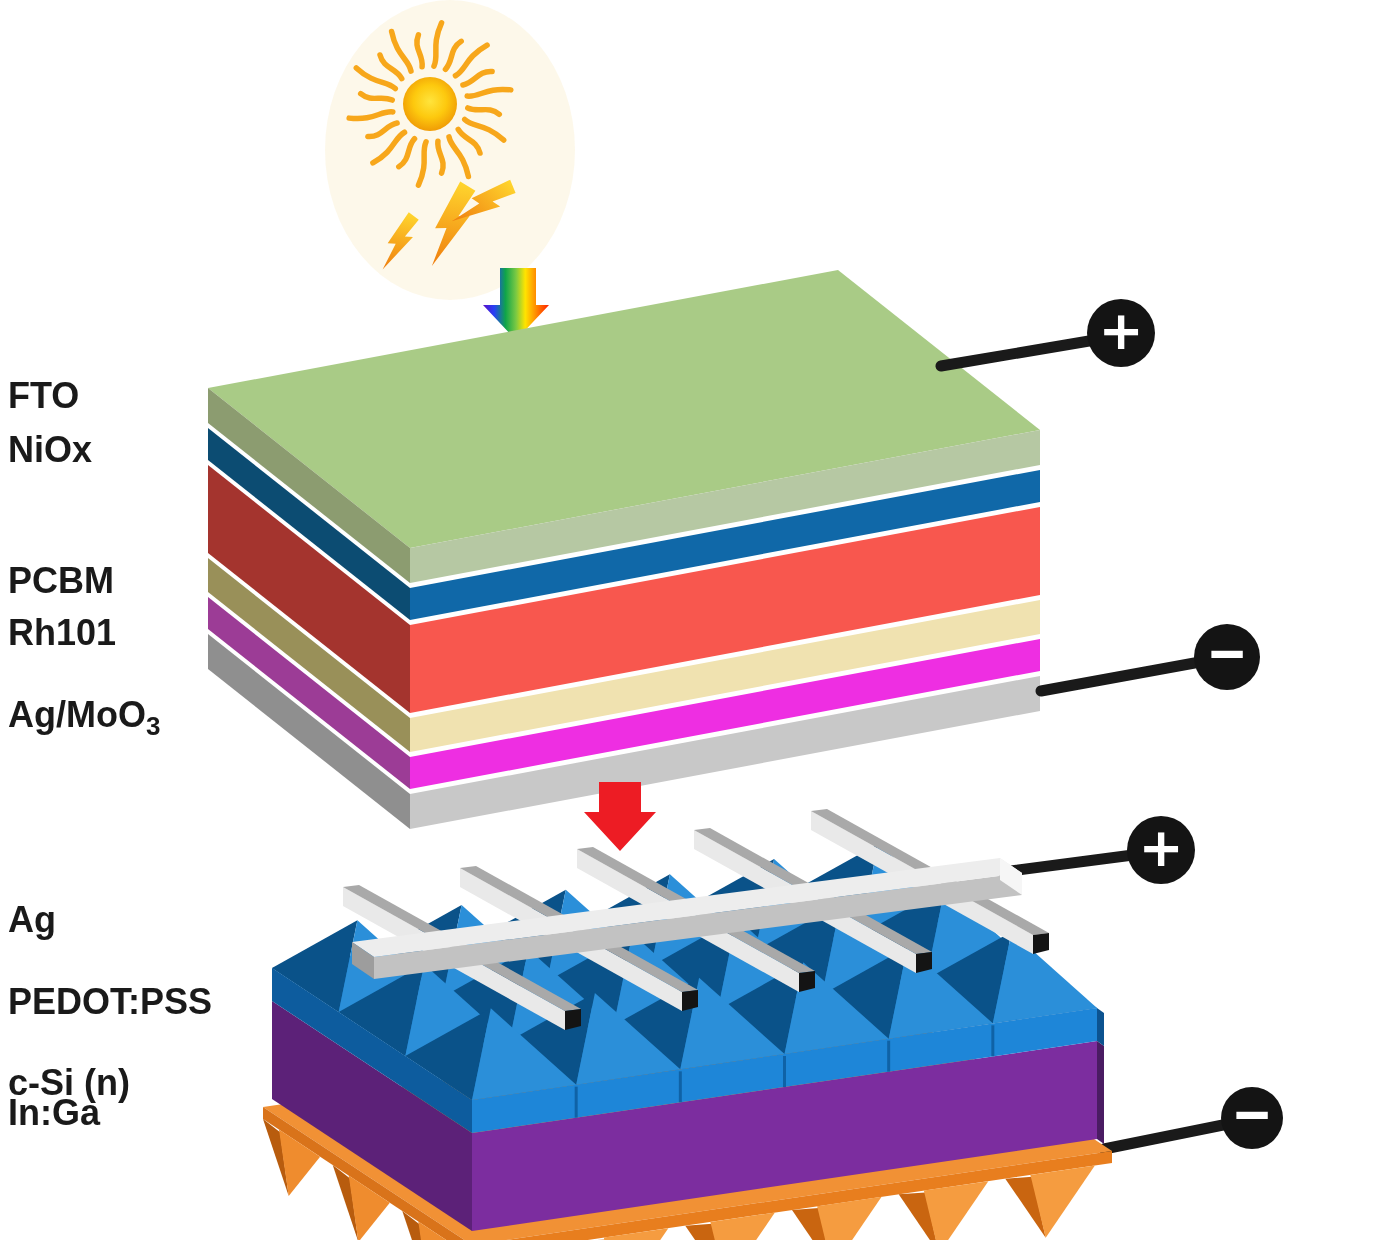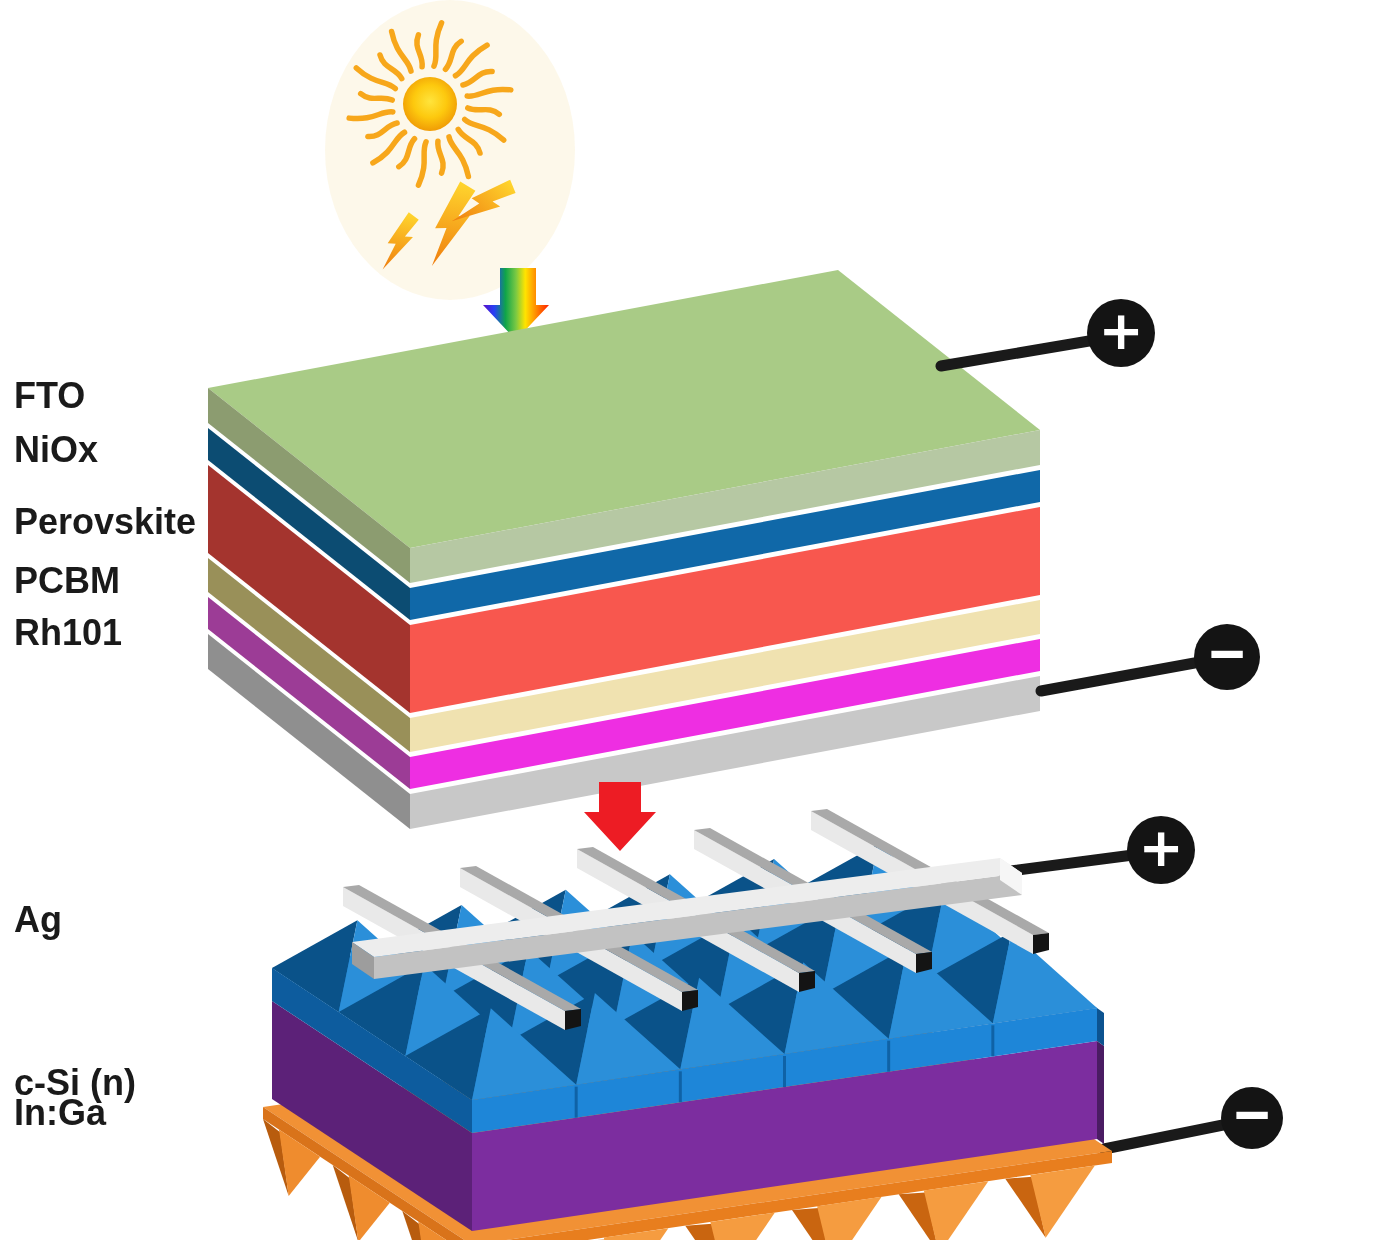--- a/index.html
+++ b/index.html
@@ -1,20 +1,20 @@
 <!DOCTYPE html>
 <html><head>
 <meta charset="utf-8">
 <style>
   html,body{margin:0;padding:0;background:#ffffff;}
   #stage{position:relative;width:1396px;height:1240px;background:#ffffff;overflow:hidden;
          font-family:"Liberation Sans",sans-serif;}
   #scene{position:absolute;left:0;top:0;width:1396px;height:1240px;}
   .lbl{position:absolute;left:8px;font-weight:bold;font-size:36px;color:#1a1a1a;
-       white-space:nowrap;letter-spacing:0px;margin-left:6px;}
+       white-space:nowrap;letter-spacing:0px;}
   .lbl sub{font-size:26px;}
   .electrode{position:absolute;border-radius:50%;display:flex;align-items:center;
              justify-content:center;color:#fff;font-weight:bold;line-height:1;}
   .electrode span{font-family:"DejaVu Sans",sans-serif;font-weight:bold;}
   .plus span{font-size:54px;margin-top:-4px;}
   .minus span{font-size:50px;margin-top:-8px;transform:scaleY(1.25);display:inline-block;}
 </style>
 </head>
 <body>
 
@@ -188,25 +188,26 @@
         <polygon points="1033.0,935.0 1049.0,933.0 1049.0,950.0 1033.0,954.0" fill="#141414"></polygon>
         <polygon points="374.0,957.0 1022.0,873.0 1022.0,895.0 374.0,979.0" fill="#c2c2c2"></polygon>
         <polygon points="352.0,942.0 1000.0,858.0 1022.0,873.0 374.0,957.0" fill="#ededed"></polygon>
         <polygon points="352.0,942.0 374.0,957.0 374.0,979.0 352.0,964.0" fill="#9d9d9d"></polygon>
         <polygon points="1000.0,858.0 1022.0,873.0 1022.0,895.0 1000.0,880.0" fill="#f6f6f6"></polygon>
       </g>
   </svg>
 
   <div class="lbl" style="top:375px">FTO</div>
   <div class="lbl" style="top:429px">NiOx</div>
-  <div class="lbl" style="top:501px">Perovskite</div>
   <div class="lbl" style="top:560px">PCBM</div>
   <div class="lbl" style="top:612px">Rh101</div>
+  <div class="lbl" style="top:694px"><span>Ag/MoO</span><sub>3</sub></div>
 
   <div class="lbl" style="top:899px">Ag</div>
+  <div class="lbl" style="top:981px">PEDOT:PSS</div>
   <div class="lbl" style="top:1062px">c-Si (n)</div>
   <div class="lbl" style="top:1092px">In:Ga</div>
 
   <div class="electrode plus" style="left: 1087px; top: 299px; width: 68px; height: 68px; background: rgb(20, 20, 20); color: rgb(255, 255, 255);">
       <span>+</span>
     </div>
   <div class="electrode minus" style="left: 1194px; top: 624px; width: 66px; height: 66px; background: rgb(20, 20, 20); color: rgb(255, 255, 255);">
       <span>−</span>
     </div>
   <div class="electrode plus" style="left: 1127px; top: 816px; width: 68px; height: 68px; background: rgb(20, 20, 20); color: rgb(255, 255, 255);">

